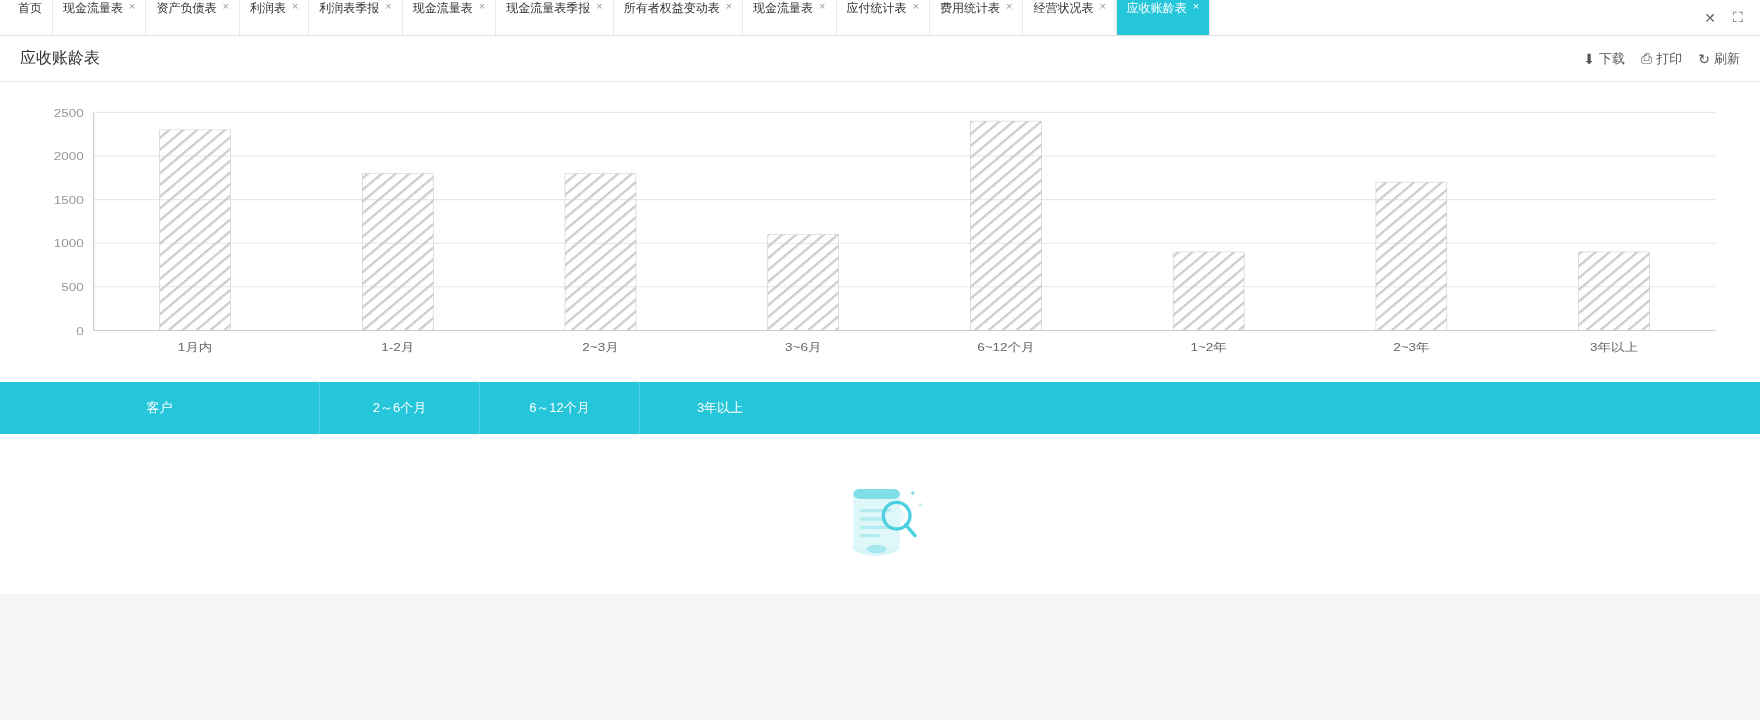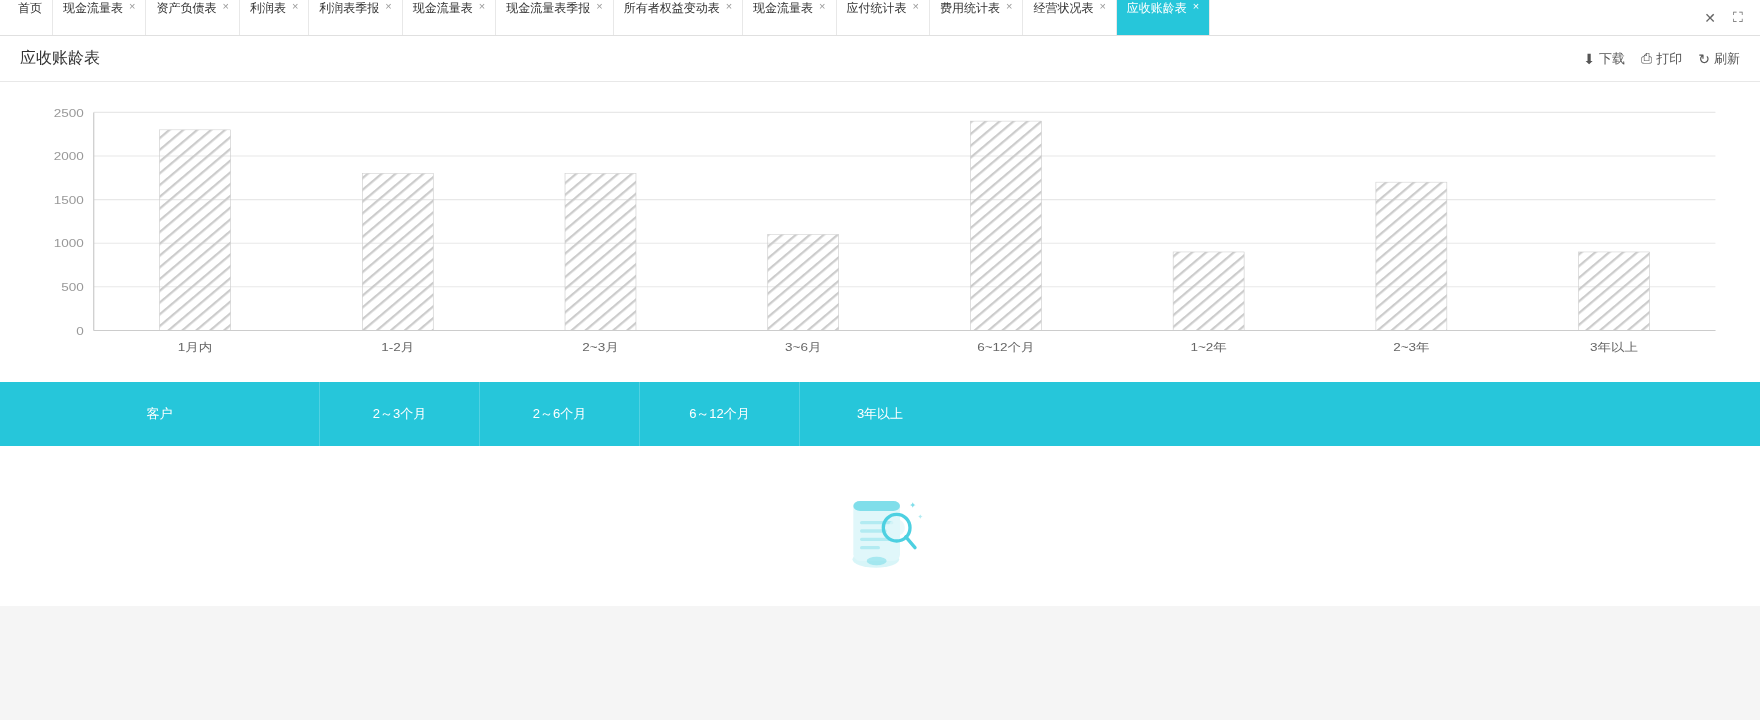--- a/index.html
+++ b/index.html
@@ -99,21 +99,21 @@
       position: relative;
     }
 
     
     .table-header {
       display: grid;
       grid-template-columns: 2fr 1fr 1fr 1fr 1fr 1fr 1fr 1fr 1fr 1fr;
       background: #26c6da;
       color: #fff;
       font-size: 13px;
-      height: 64px;
+      height: 52px;
     }
     .th-cell {
       display: flex;
       align-items: center;
       justify-content: center;
       border-right: 1px solid rgba(255,255,255,0.2);
       font-weight: 500;
     }
     .th-cell:last-child { border-right: none; }
 
@@ -254,21 +254,20 @@
         <text x="1132.5" y="240" text-anchor="middle" font-size="11" fill="#666">2~3年</text>
         <rect x="1268.625" y="144.4" width="57.74999999999999" height="75.6" fill="url(#hatch)" stroke="#ccc" stroke-width="0.5"></rect>
         <text x="1297.5" y="240" text-anchor="middle" font-size="11" fill="#666">3年以上</text>
         <line x1="60" x2="1380" y1="220" y2="220" stroke="#ccc" stroke-width="1"></line>
         <line x1="60" x2="60" y1="10" y2="220" stroke="#ccc" stroke-width="1"></line>
       </svg>
   </div>
 
   <div class="table-header" id="table-header-row">
   <div class="th-cell">客户</div>
-      <div class="th-cell">2～3个月</div>
       <div class="th-cell">2～6个月</div>
       <div class="th-cell">6～12个月</div>
       <div class="th-cell">3年以上</div>
     </div>
 
   <div class="empty-state">
 
     <svg class="empty-icon" viewBox="0 0 120 120" xmlns="http://www.w3.org/2000/svg">
 
       <ellipse cx="55" cy="100" rx="28" ry="10" fill="#b2ebf2" opacity="0.5"></ellipse>

